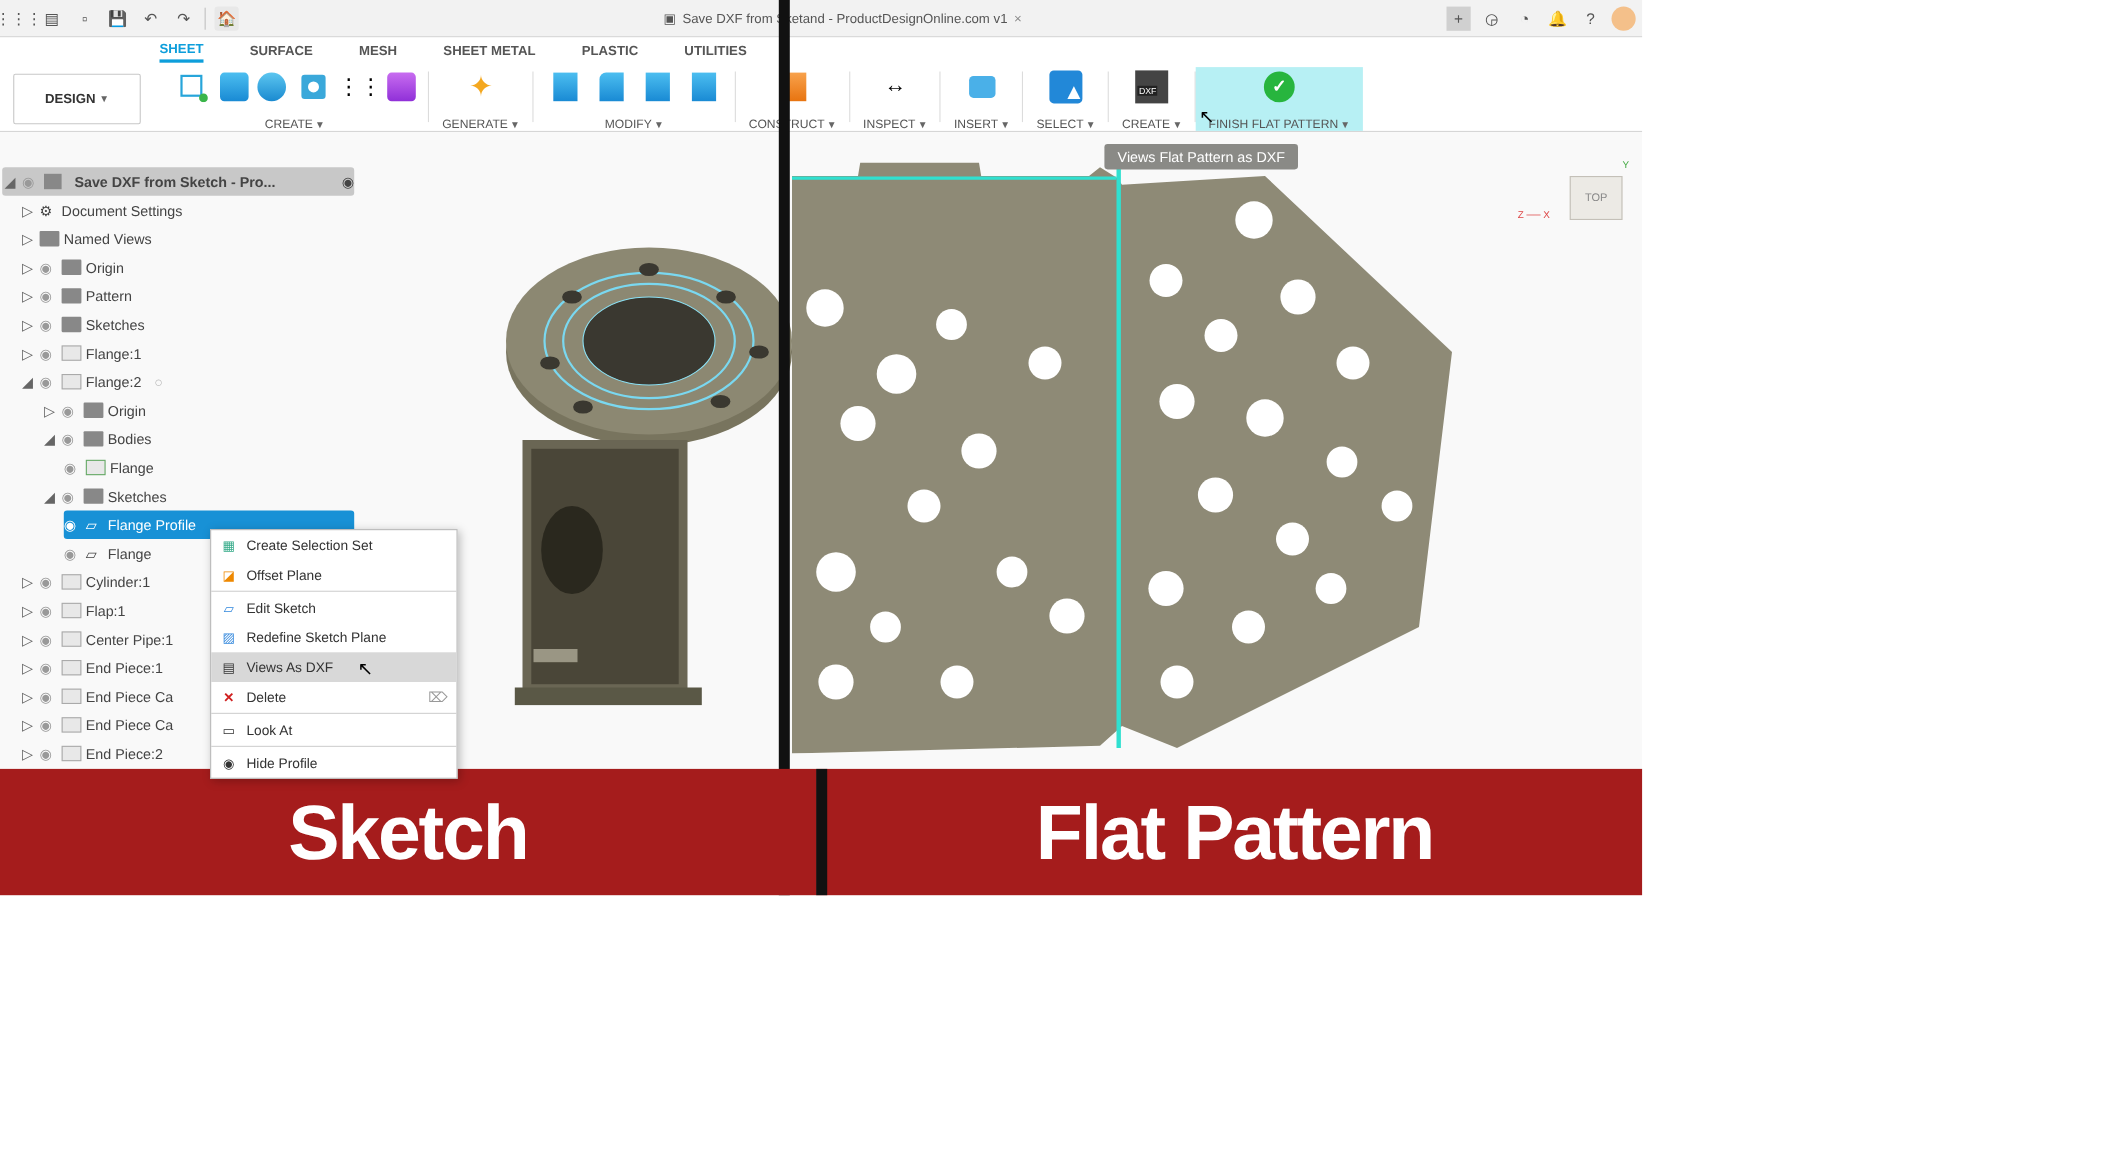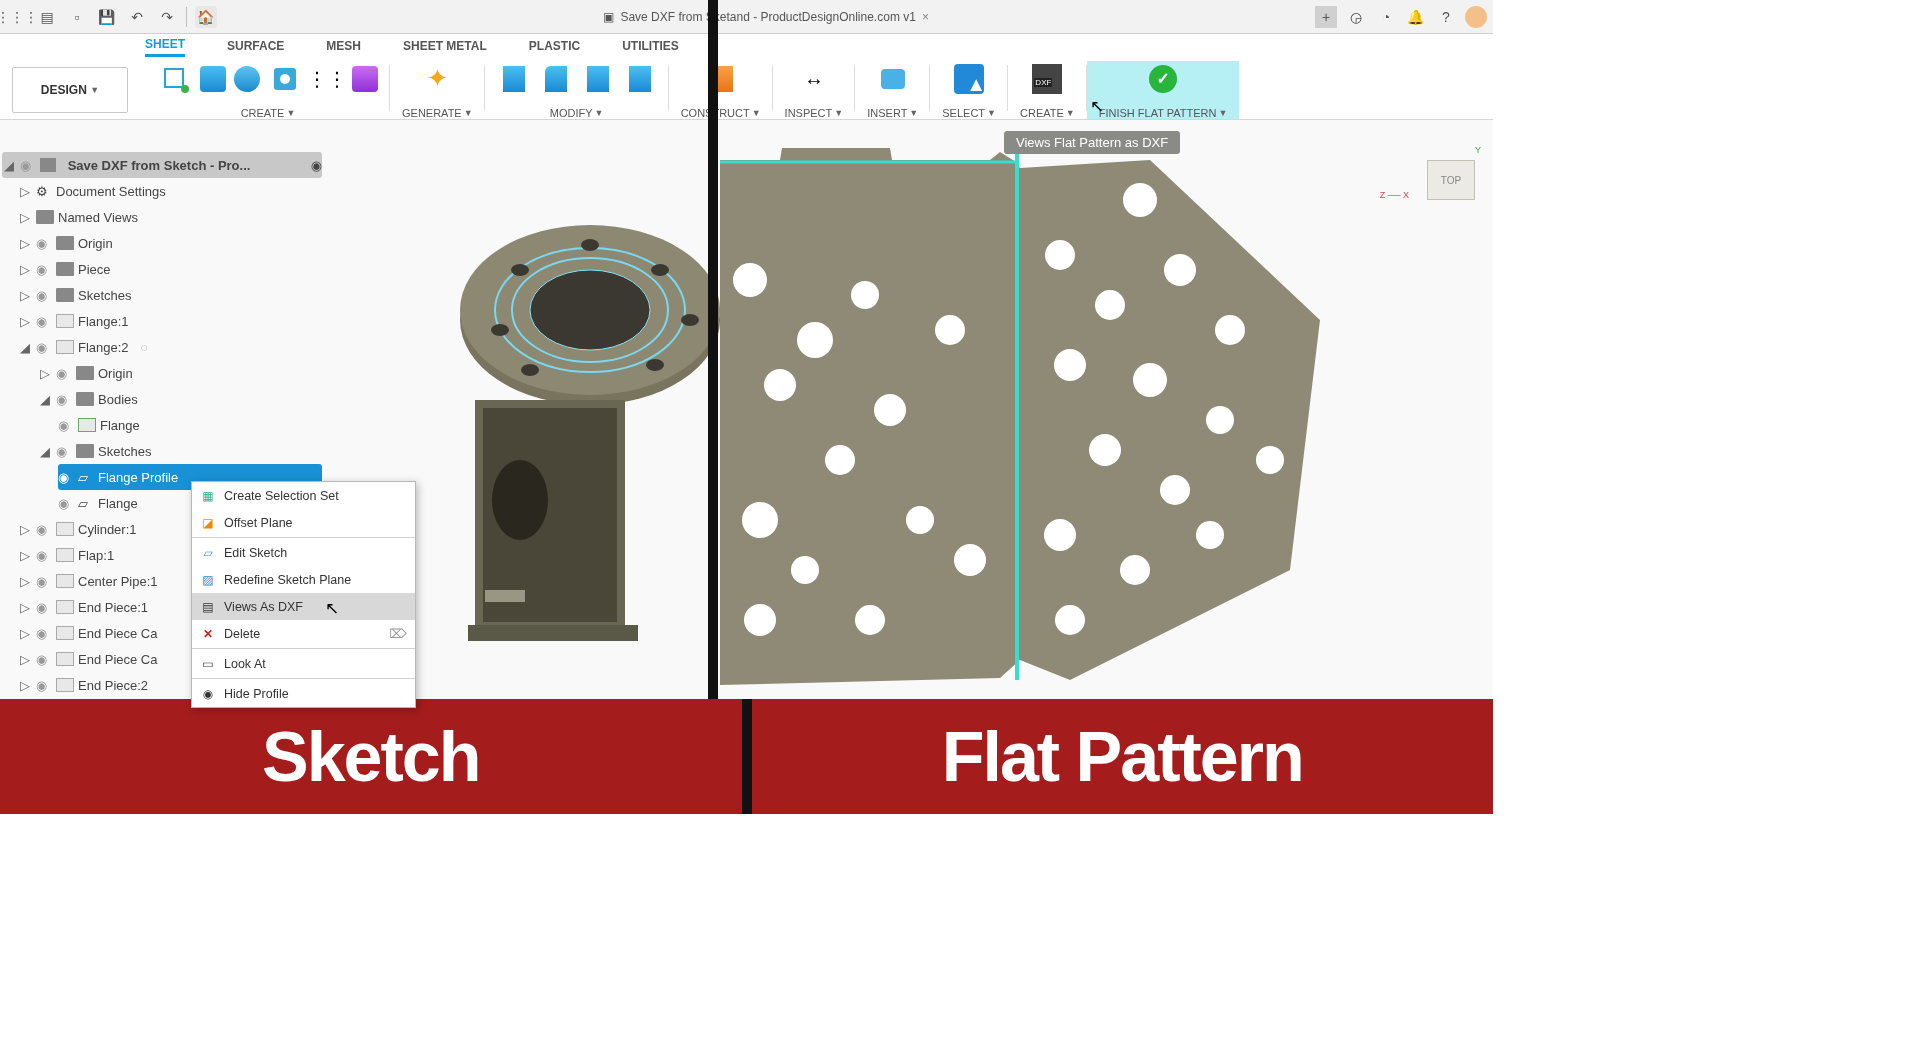--- a/index.html
+++ b/index.html
@@ -326,21 +326,21 @@
   <div class="brow-row in1">
       <span class="arrow">▷</span>
       <span class="eye">◉</span>
       <span class="folder"></span>
       <span>Origin</span>
     </div>
   <div class="brow-row in1">
       <span class="arrow">▷</span>
       <span class="eye">◉</span>
       <span class="folder"></span>
-      <span>Piece</span>
+      <span>Pattern</span>
     </div>
   <div class="brow-row in1">
       <span class="arrow">▷</span>
       <span class="eye">◉</span>
       <span class="folder"></span>
       <span>Sketches</span>
     </div>
   <div class="brow-row in1">
       <span class="arrow">▷</span>
       <span class="eye">◉</span>

